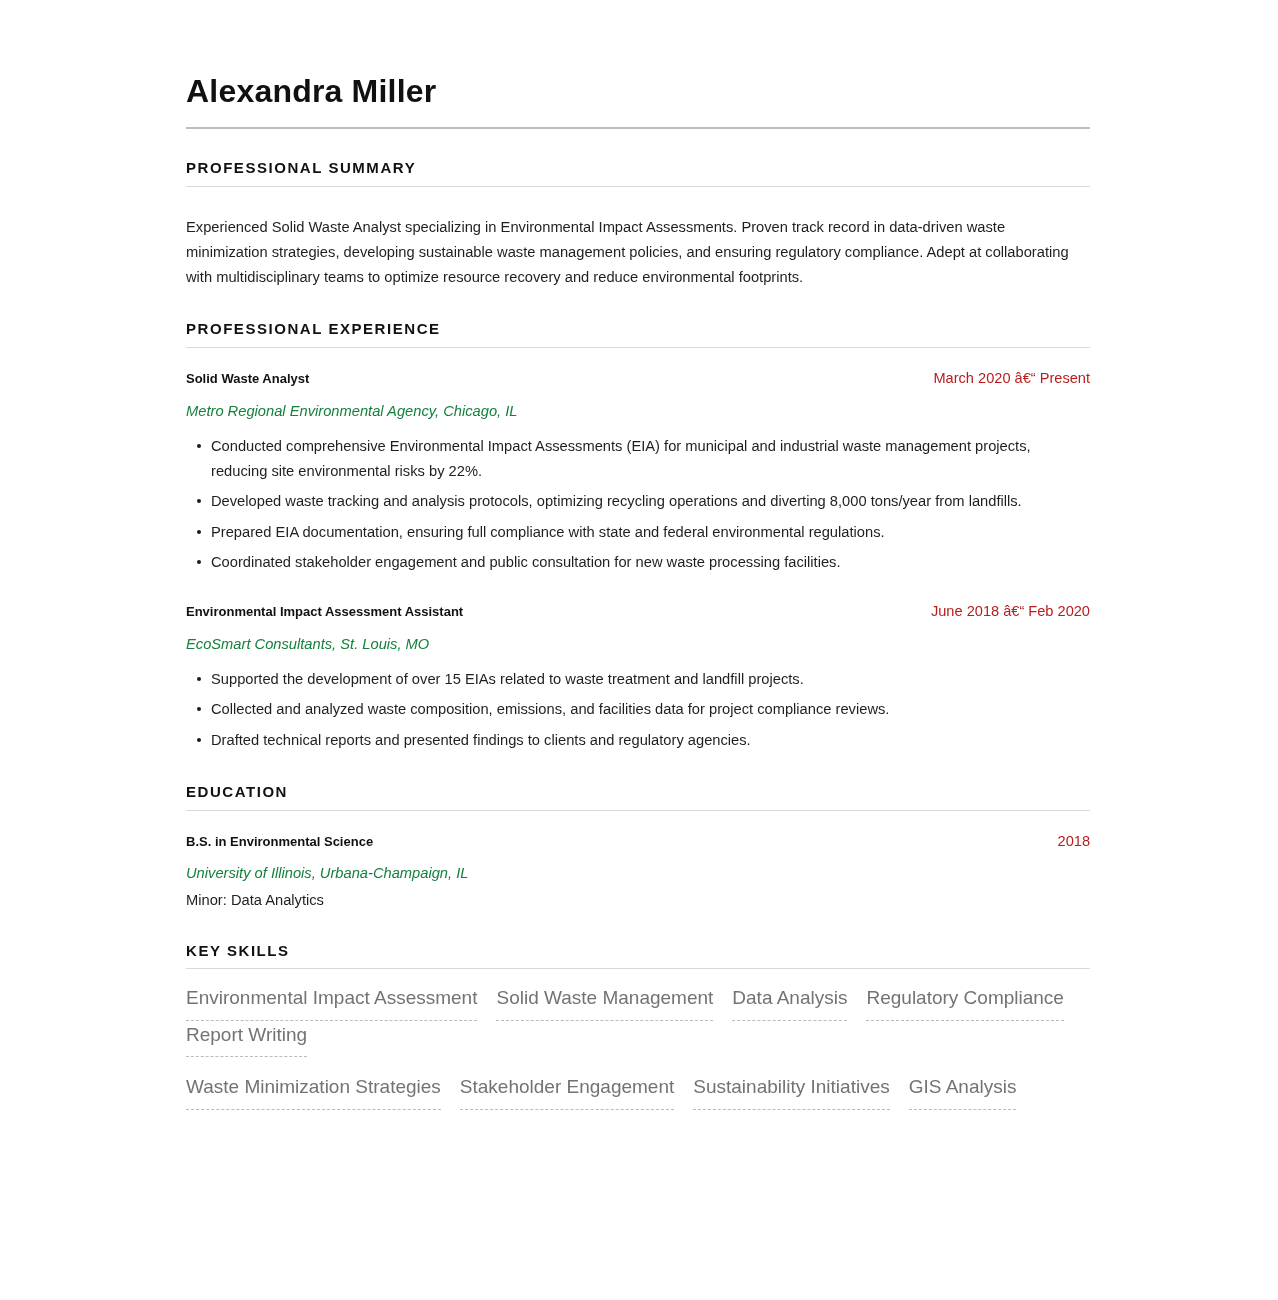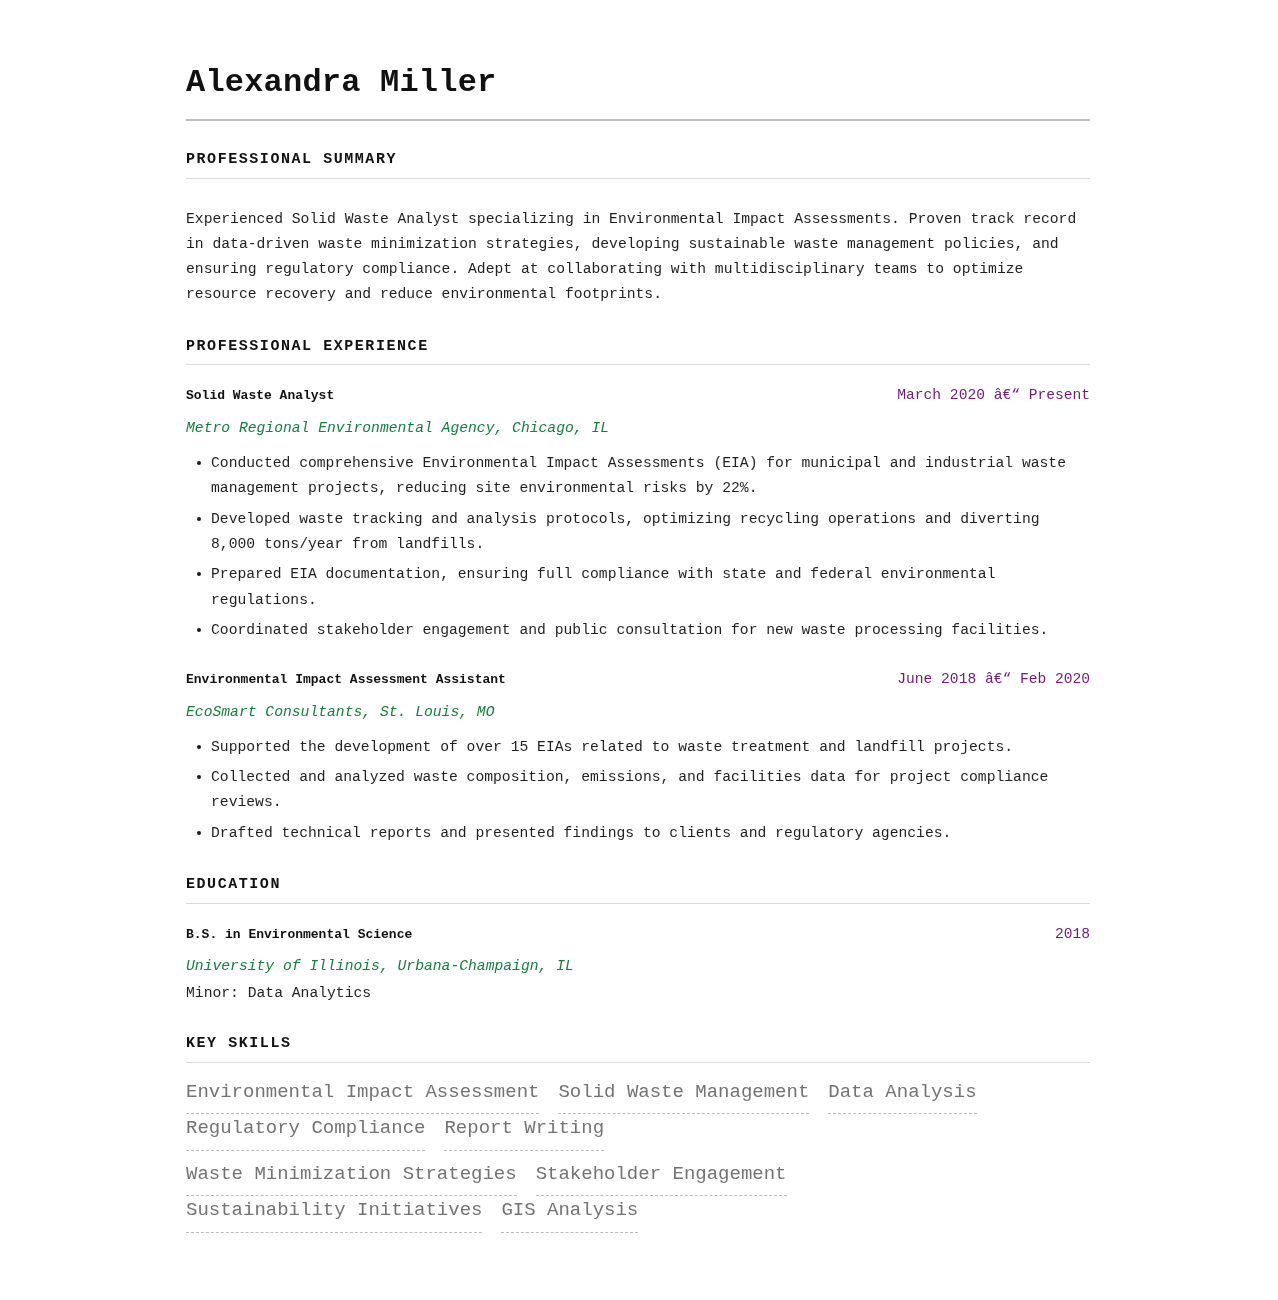--- a/index.html
+++ b/index.html
@@ -18,23 +18,22 @@
   .page {
     width: 1278px;
     min-height: 1300px;
     box-sizing: border-box;
     position: relative;
   }
 
   .resume {
     position: absolute;
     left: 186px;
-    top: 8px;
-    width: 904px;
-    font-family: Liberation Mono, monospace;
+    top: 16px;
+    width: 904px;
   }
 
   
   .name {
     font-size: 32px;
     font-weight: bold;
     letter-spacing: 0.2px;
     color: #111111;
     margin: 0;
     padding-top: 57px;
@@ -103,21 +102,21 @@
     width: 904px;
   }
   .entry-title {
     font-size: 13px;
     font-weight: bold;
     color: #111111;
     line-height: 1.4;
   }
   .entry-date {
     font-size: 14.6px;
-    color: #701a75;
+    color: #b91c1c;
     line-height: 1.4;
     white-space: nowrap;
     padding-left: 18px;
   }
   .entry-sub {
     font-size: 14.7px;
     font-style: italic;
     color: #15803d;
     margin-top: 12px;
     line-height: 1.45;
@@ -161,21 +160,21 @@
 
   
   .skills-wrap {
     margin-top: 15px;
   }
   .skills-row {
     display: flex;
     flex-wrap: wrap;
   }
   .skills-row + .skills-row {
-    margin-top: 9px;
+    margin-top: 16px;
   }
   .skill {
     font-size: 19px;
     color: #737373;
     line-height: 1.5;
     padding: 0 0 7px 0;
     margin-right: 19px;
     border-bottom: 1px dashed #bbbbbb;
     white-space: nowrap;
   }

